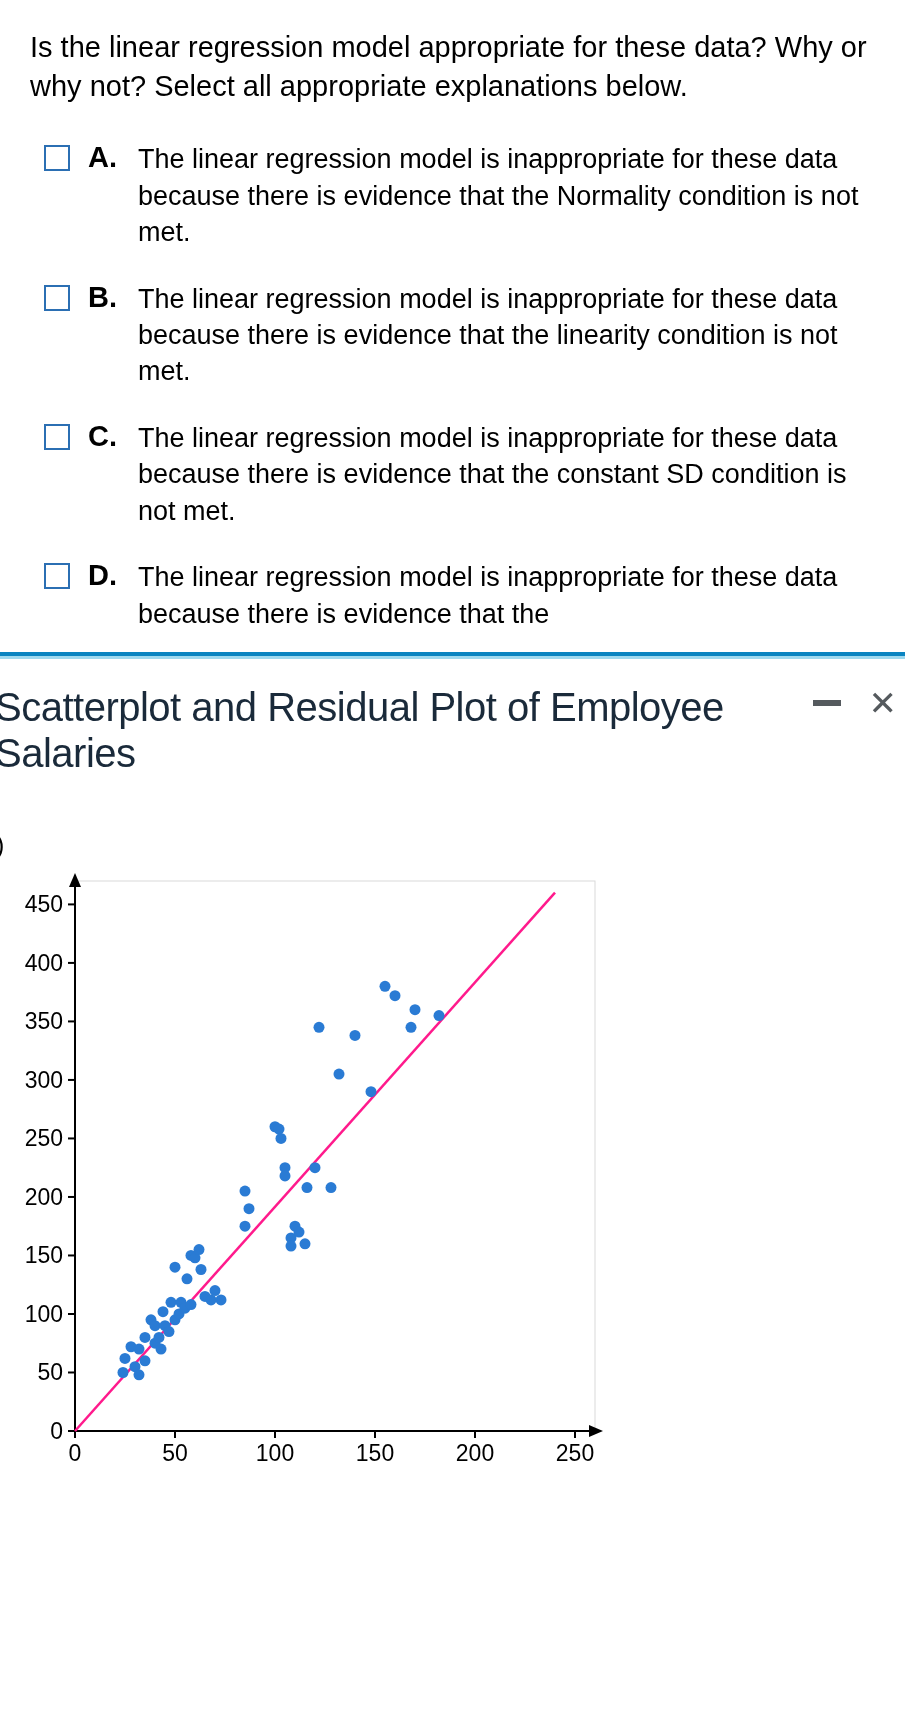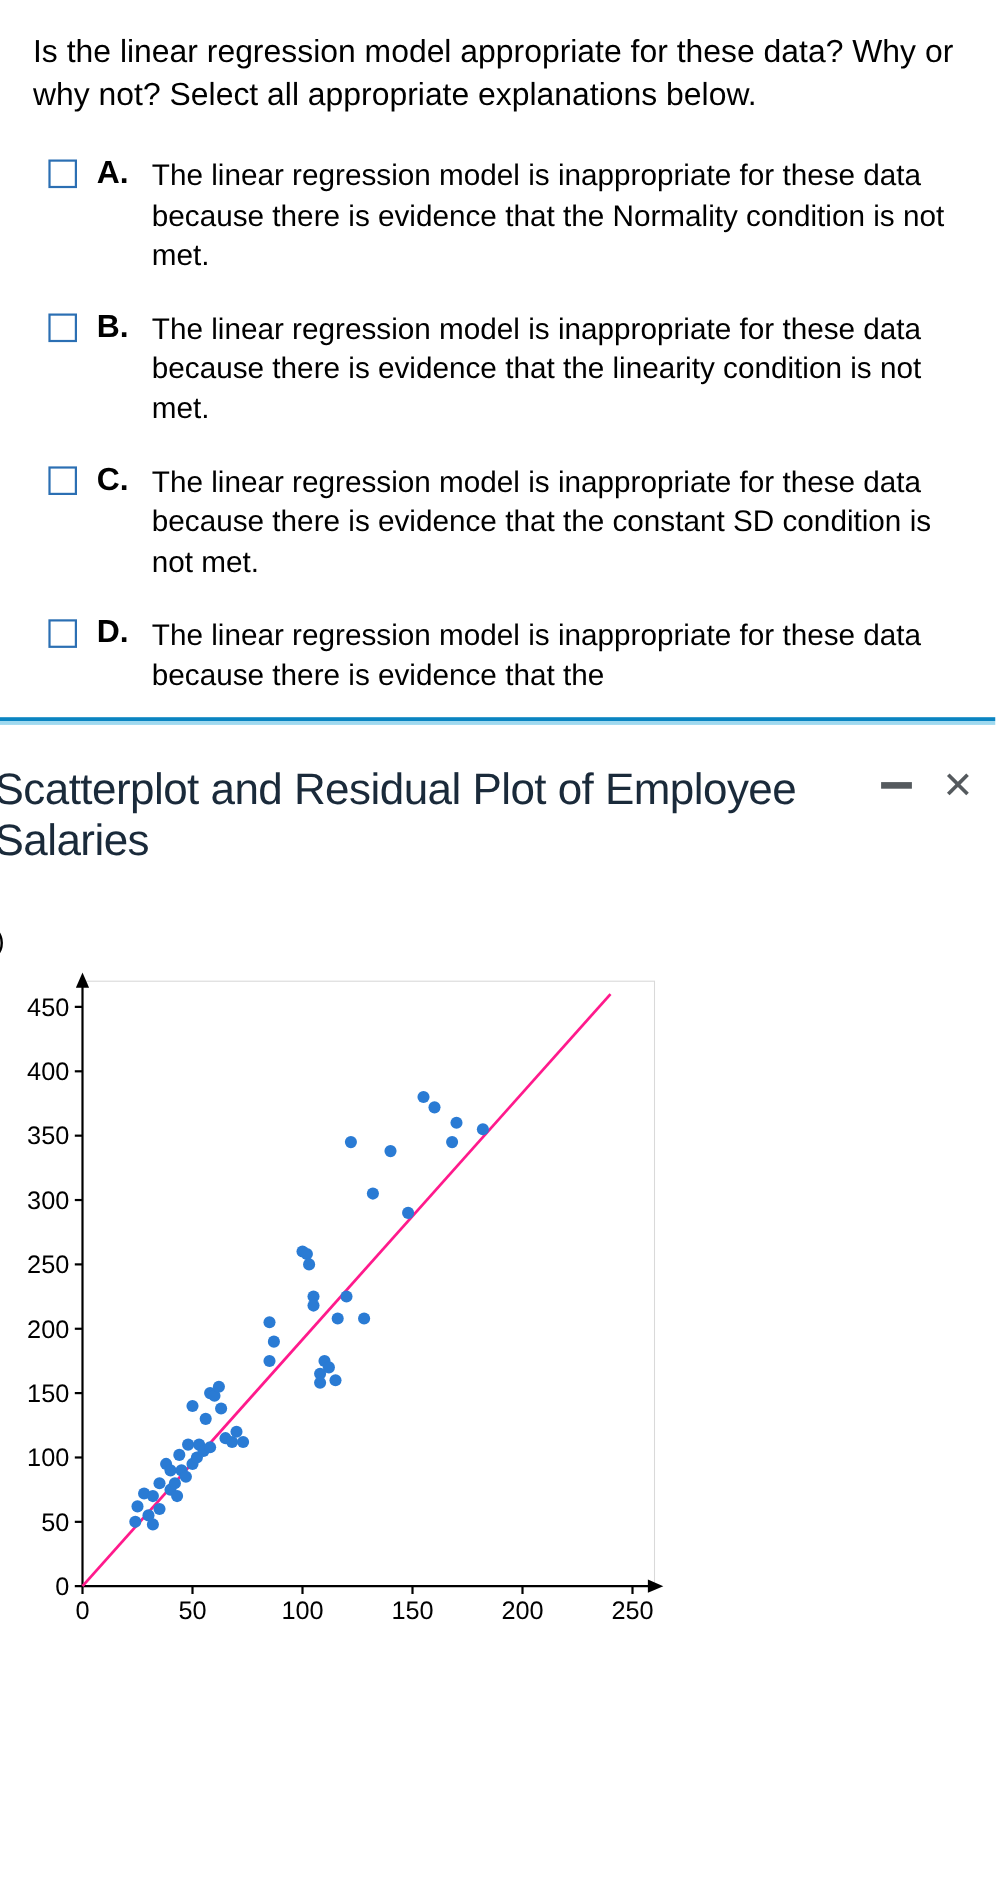--- a/index.html
+++ b/index.html
@@ -42,23 +42,22 @@
   }
   .opt-text {
     font-size: 27px;
     line-height: 1.35;
   }
   .divider {
     height: 7px;
     background: linear-gradient(to bottom, #0a84c1 0%, #0a84c1 55%, #9fd9ef 55%, #9fd9ef 100%);
   }
   .popup {
-    padding: 25px 20px 10px 0;
+    padding: 25px 8px 10px 0;
     position: relative;
-    margin-top: 11px;
   }
   .popup-header {
     display: flex;
     align-items: flex-start;
   }
   .popup-title {
     font-size: 40px;
     font-weight: 400;
     color: #1a2a3a;
     line-height: 1.15;

